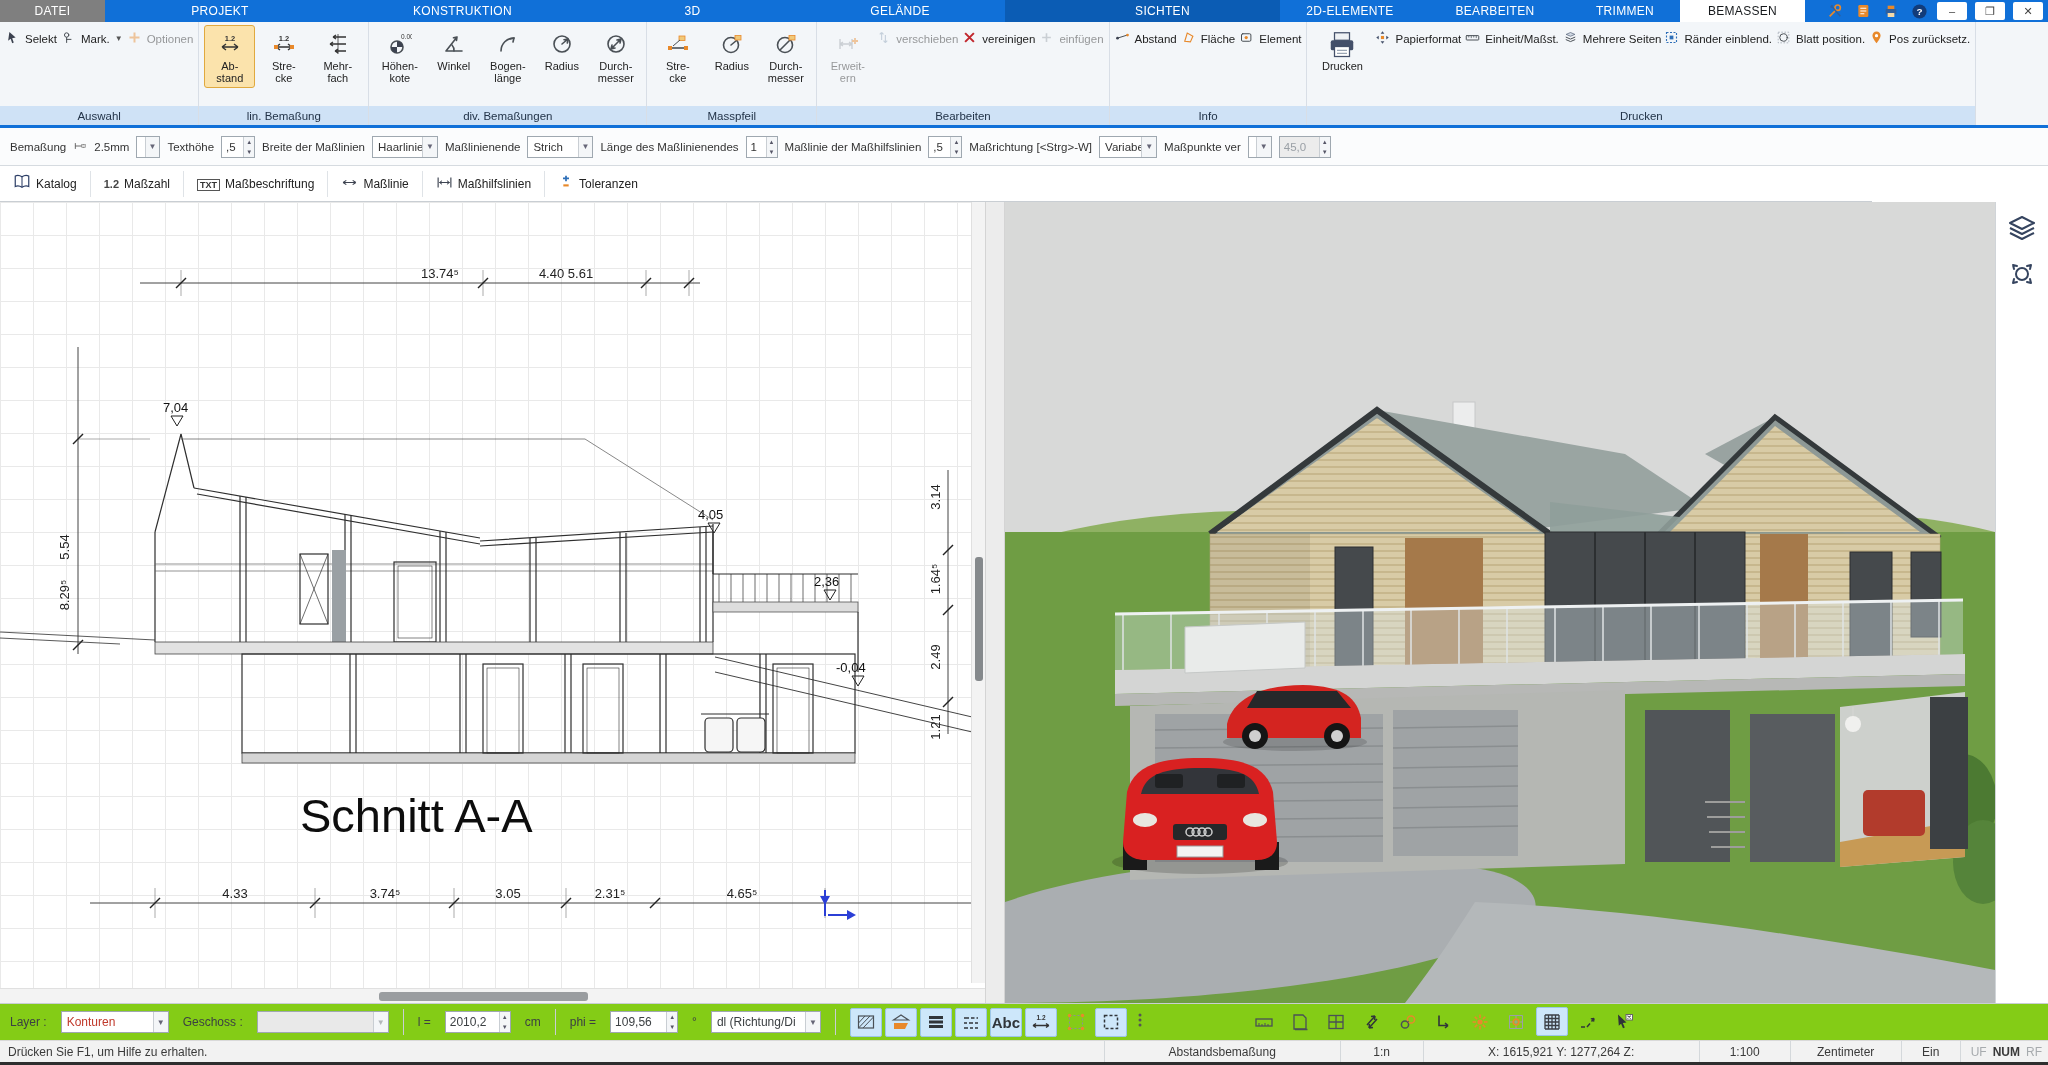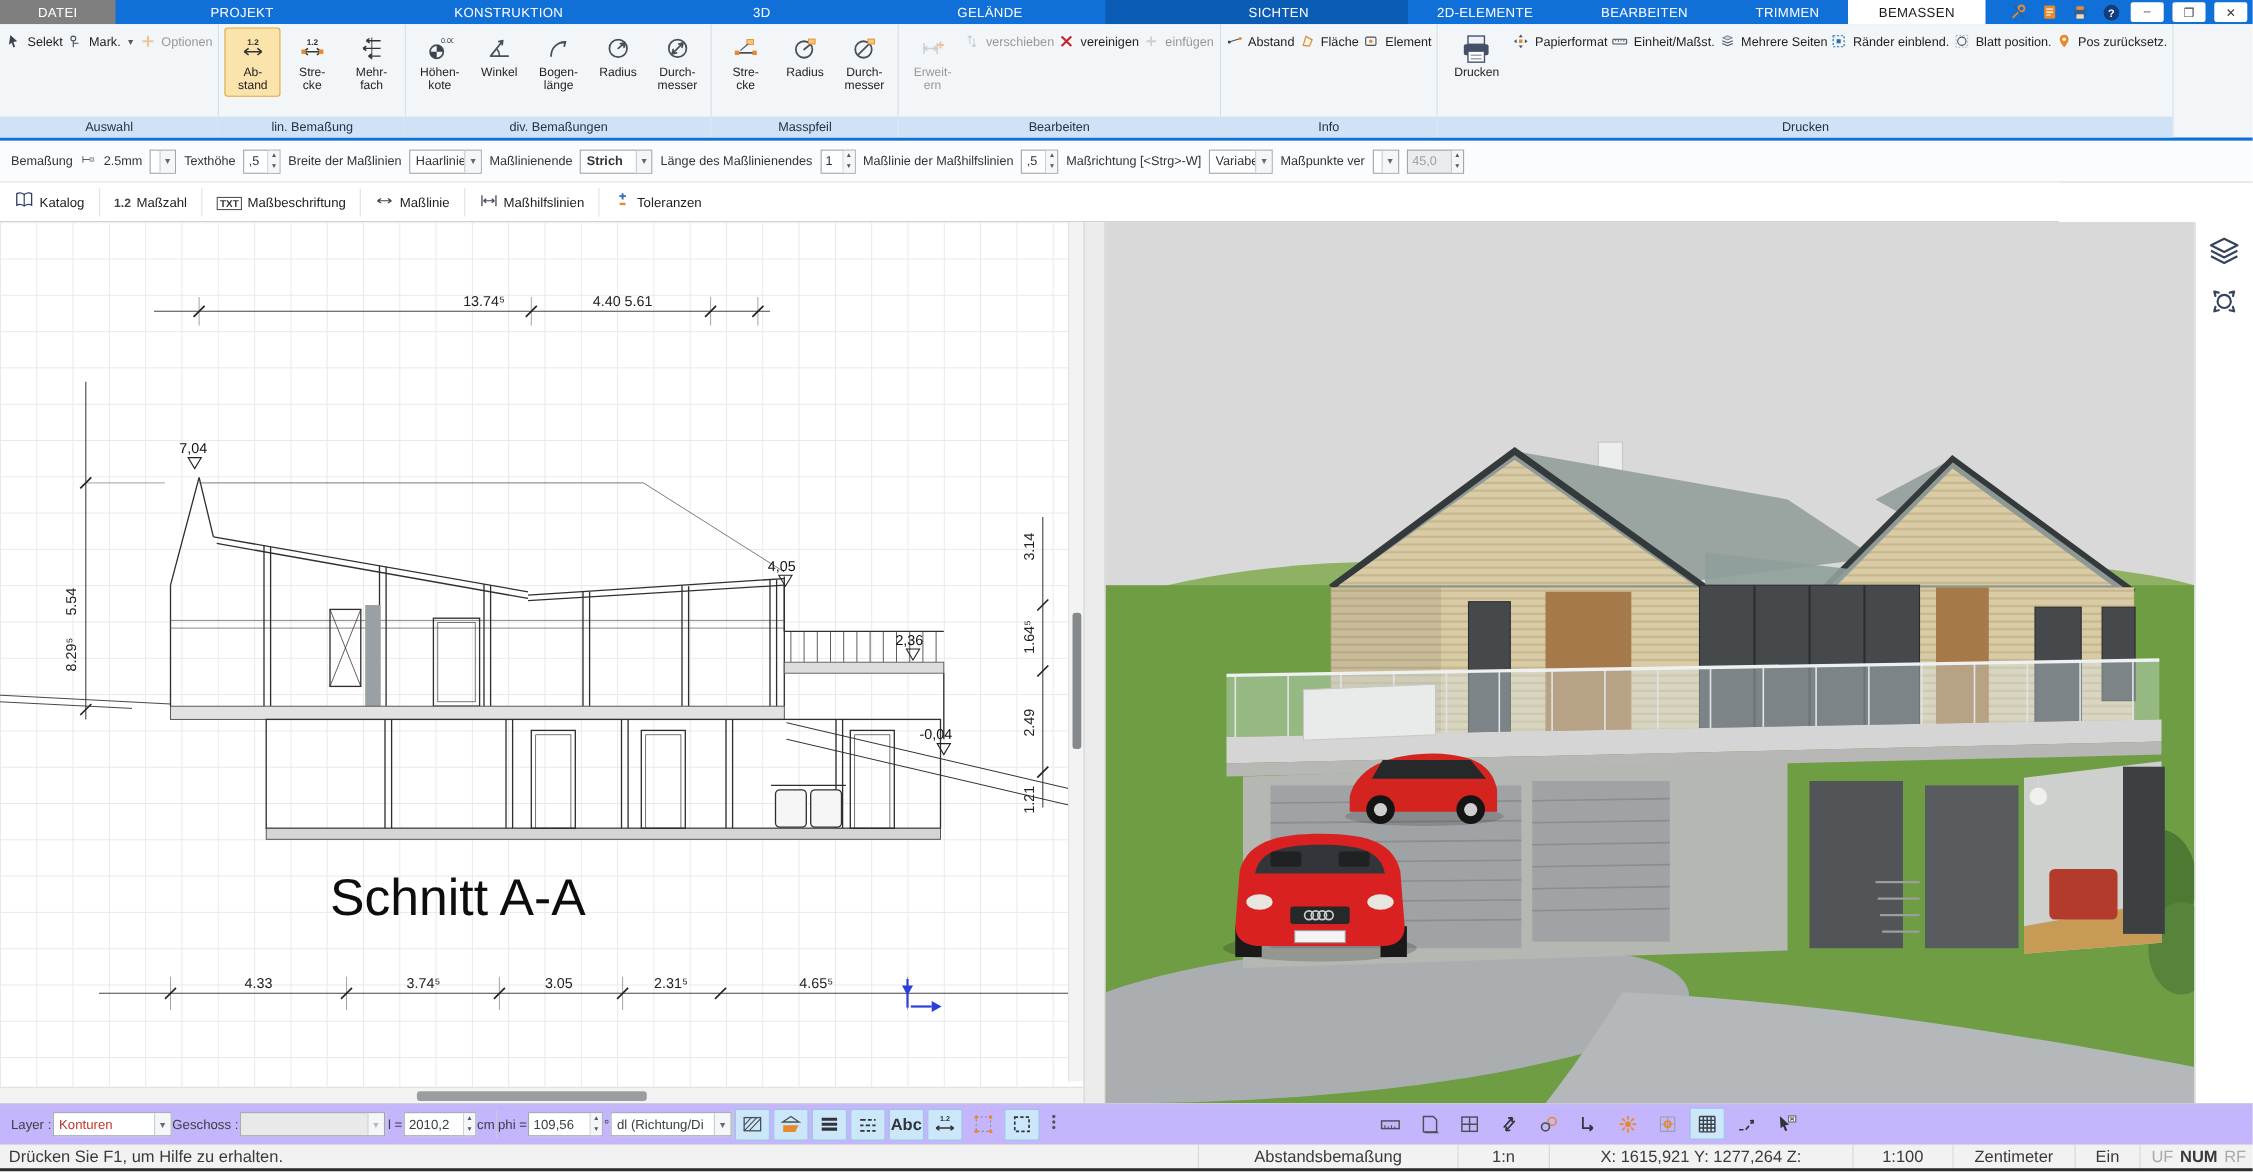--- a/index.html
+++ b/index.html
@@ -51,27 +51,27 @@
     background-size:33px 33px}
   #vscroll{left:971px;top:0;width:14px;height:781px;background:#f3f3f3;border-left:1px solid #e0e0e0}
   #vthumb{left:3px;top:355px;width:8px;height:124px;background:#85898c;border-radius:3px;position:absolute}
   #hscroll{left:0;top:786px;width:985px;height:15px;background:#f3f3f3;border-top:1px solid #e0e0e0}
   #hthumb{left:379px;top:3px;width:209px;height:9px;background:#9a9da0;border-radius:3px;position:absolute}
   #splitter{left:985px;top:0;width:20px;height:801px;background:#ececec;border-left:1px solid #d4d4d4;border-right:1px solid #d4d4d4;box-sizing:border-box}
   #view3d{left:1005px;top:0;width:990px;height:801px;background:#d8d9d8}
   #sidestrip{left:1995px;top:0;width:53px;height:801px;background:#fff;border-left:1px solid #d0d4d8;box-sizing:border-box}
   .sidebtn{width:38px;height:40px;margin:6px auto 2px auto;display:flex;align-items:center;justify-content:center}
   
-  #layerbar{left:0;top:1003px;width:2048px;height:37px;background:#c4b5fd;border-top:1px solid #c9ced3;display:flex;align-items:center;gap:1px;padding:0 10px;box-sizing:border-box;font-size:12px;color:#3c4043;white-space:nowrap}
+  #layerbar{left:0;top:1003px;width:2048px;height:37px;background:#84cc16;border-top:1px solid #c9ced3;display:flex;align-items:center;gap:14px;padding:0 10px;box-sizing:border-box;font-size:12px;color:#3c4043;white-space:nowrap}
   .lb-sep{width:1px;height:26px;background:#c9ced3}
   .tg{width:30px;height:27px;border:1px solid transparent;border-radius:2px;display:flex;align-items:center;justify-content:center}
   .tg.on{background:#cde7fa;border-color:#9cc6e6}
   #lb-right{position:absolute;left:1248px;top:1007px;display:flex;gap:4px;align-items:center}
   
-  #statusbar{left:0;top:1040px;width:2048px;height:22px;background:#f2f2f2;border-top:1px solid #d9d9d9;display:flex;align-items:center;font-size:15px;color:#3a3a3a;box-sizing:border-box}
+  #statusbar{left:0;top:1040px;width:2048px;height:22px;background:#f2f2f2;border-top:1px solid #d9d9d9;display:flex;align-items:center;font-size:12px;color:#3a3a3a;box-sizing:border-box}
   .sb-cell{display:flex;align-items:center;justify-content:center;height:100%;padding:0 10px;border-left:1px solid #d4d8db;white-space:nowrap}
   .sb-dim{color:#a7abae}
   #winedge{left:0;top:1062px;width:2048px;height:3px;background:#2e2e2e}
   svg text{font-family:"Liberation Sans","DejaVu Sans",sans-serif}
 </style>
 </head>
 <body>
 
 <div id="tabbar" class="abs">
   <div id="tabs-host" style="display:flex">
@@ -419,21 +419,21 @@
         <i>▲</i>
         <i>▼</i>
       </span>
     </span>
     <span>Breite der Maßlinien</span>
     <span class="combo" style="width: 66px;">
       <span style="overflow:hidden;white-space:nowrap">Haarlinie</span>
       <span class="chev">▼</span>
     </span>
     <span>Maßlinienende</span>
-    <span class="combo" style="width: 66px; font-weight: bold;">
+    <span class="combo" style="width: 66px;">
       <span style="overflow:hidden;white-space:nowrap">Strich</span>
       <span class="chev">▼</span>
     </span>
     <span>Länge des Maßlinienendes</span>
     <span class="spin" style="width: 32px;">
       <span class="sv">1</span>
       <span class="sar">
         <i>▲</i>
         <i>▼</i>
       </span>

